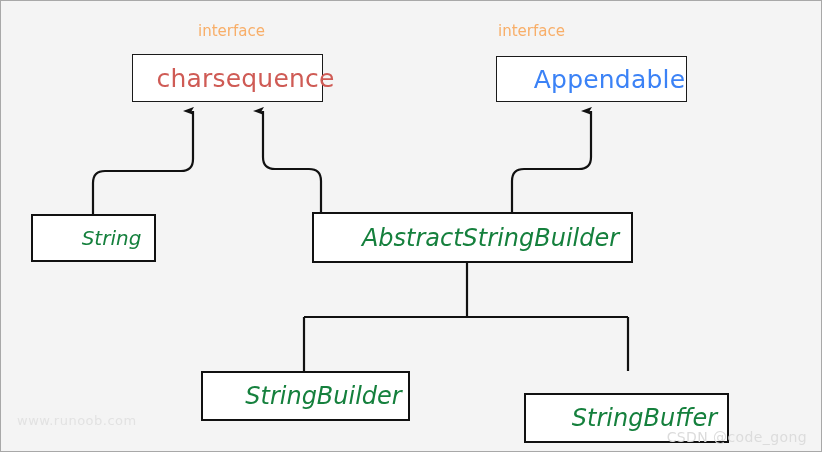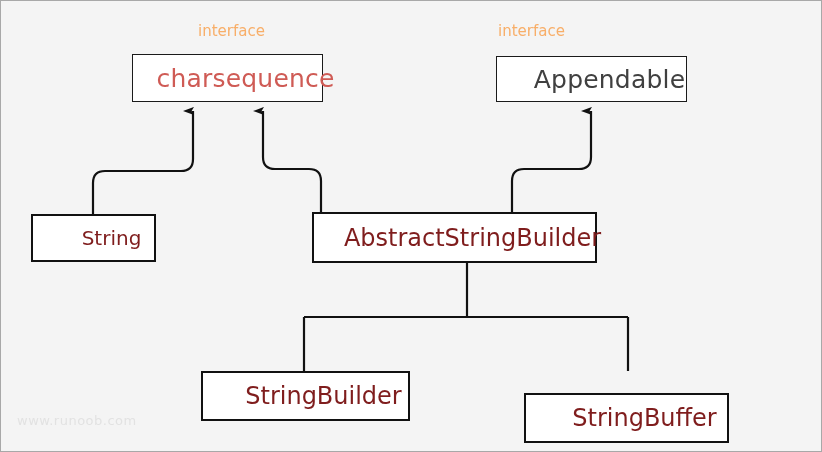--- a/index.html
+++ b/index.html
@@ -40,23 +40,24 @@
   }
   .node.iface {
     border: 1px solid #1a1a1a;
     color: #cf5b55;
     font-family: "DejaVu Sans", sans-serif;
     font-size: 25px;
     letter-spacing: 0.2px;
   }
   .node.cls {
     border: 2px solid #111111;
-    color: #7f1d1d;
+    color: #15803d;
     font-family: "DejaVu Sans", sans-serif;
     font-size: 24px;
+    font-style: italic;
   }
   .stereotype {
     position: absolute;
     color: #f8ae68;
     font-family: "DejaVu Sans", sans-serif;
     font-size: 15px;
     white-space: nowrap;
   }
   .watermark {
     position: absolute;
@@ -102,31 +103,32 @@
   </svg>
 
   <div id="stereotype-layer">
       <div class="stereotype" style="left: 197px; top: 21px; color: rgb(248, 174, 104);">interface</div>
       <div class="stereotype" style="left: 497px; top: 21px; color: rgb(248, 174, 104);">interface</div>
     </div>
   <div id="node-layer">
       <div class="node iface" style="left: 131px; top: 53px; width: 191px; height: 48px; color: rgb(207, 91, 85);">
         <span>charsequence</span>
       </div>
-      <div class="node iface" style="left: 495px; top: 55px; width: 191px; height: 46px; color: #404040;">
+      <div class="node iface" style="left: 495px; top: 55px; width: 191px; height: 46px; color: #3b82f6;">
         <span>Appendable</span>
       </div>
       <div class="node cls" style="left: 30px; top: 213px; width: 125px; height: 48px; font-size: 20px;">
         <span>String</span>
       </div>
-      <div class="node cls" style="left: 311px; top: 211px; width: 285px; height: 51px;">
+      <div class="node cls" style="left: 311px; top: 211px; width: 321px; height: 51px;">
         <span>AbstractStringBuilder</span>
       </div>
       <div class="node cls" style="left: 200px; top: 370px; width: 209px; height: 50px;">
         <span>StringBuilder</span>
       </div>
       <div class="node cls" style="left: 523px; top: 392px; width: 205px; height: 50px;">
         <span>StringBuffer</span>
       </div>
     </div>
 
   <div class="watermark" id="wm-runoob">www.runoob.com</div>
+  <div class="watermark" id="wm-csdn">CSDN @code_gong</div>
 </div>
 
 </body></html>

